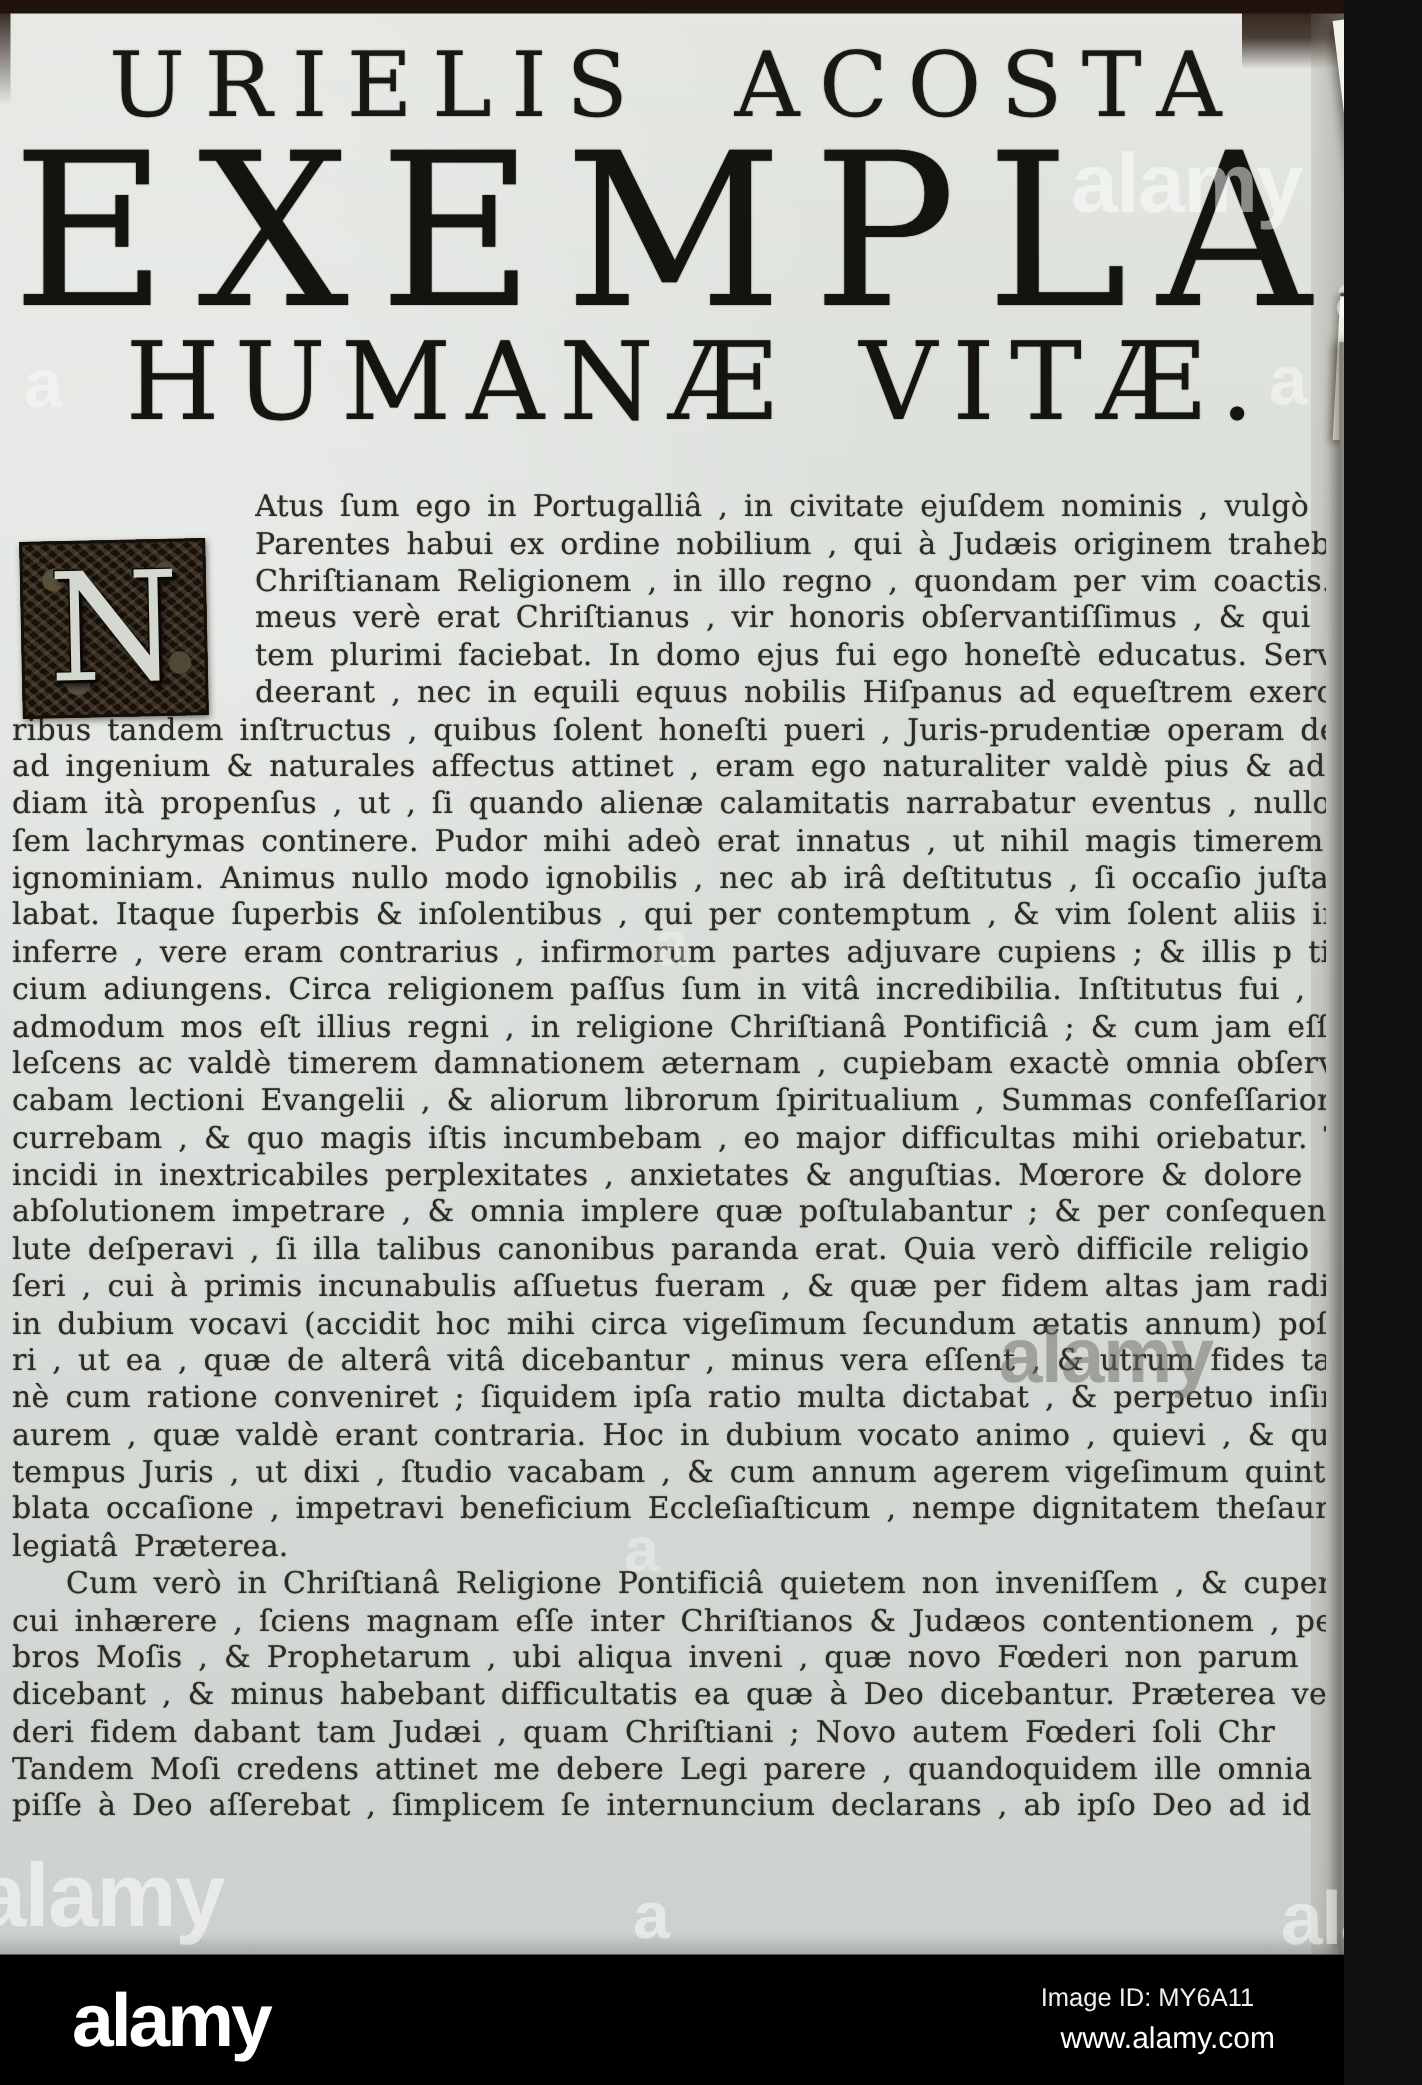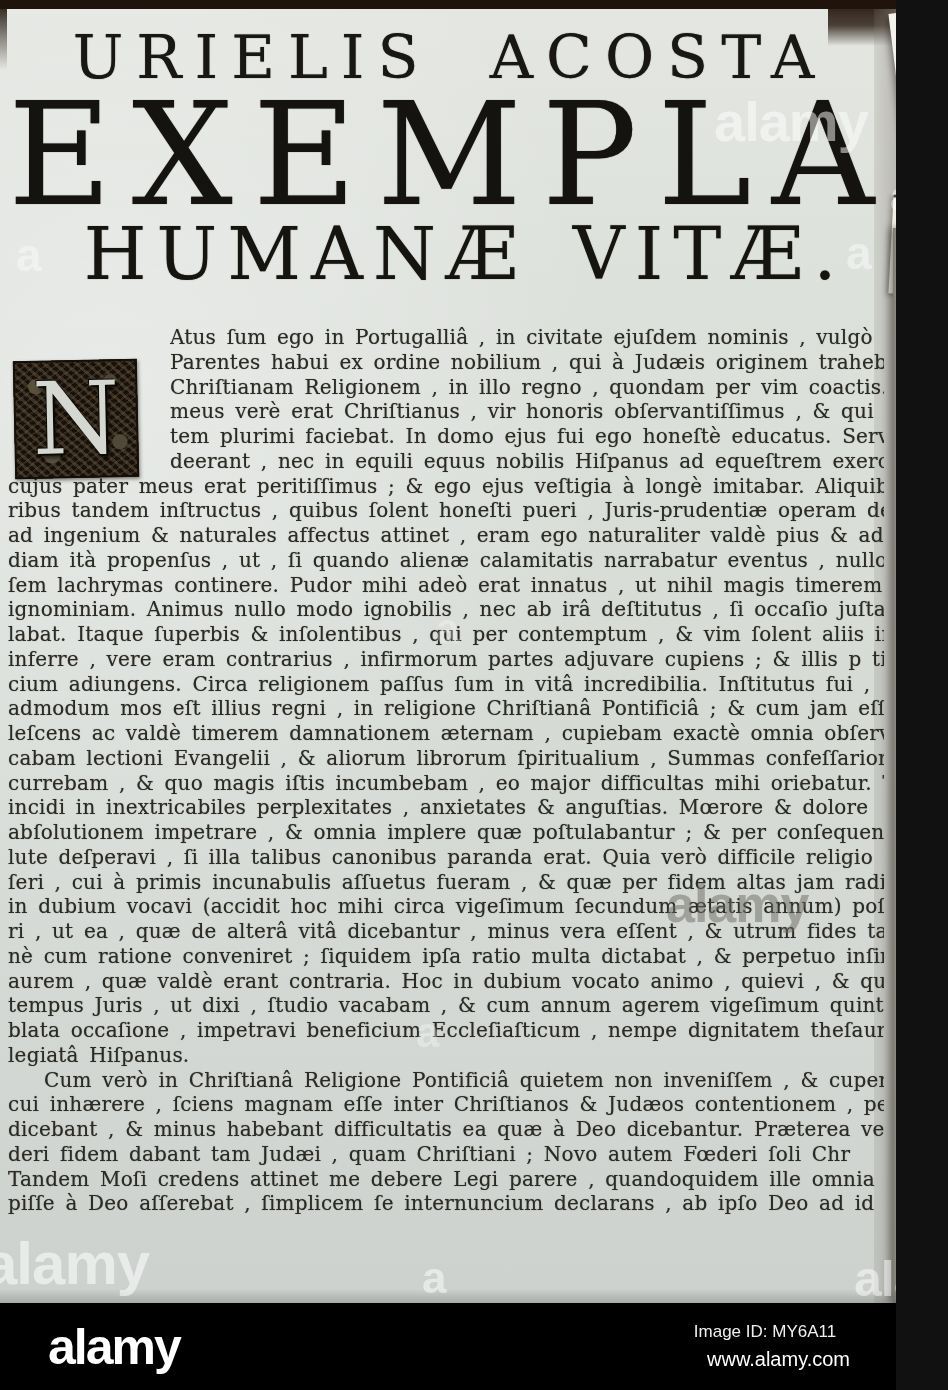--- a/index.html
+++ b/index.html
@@ -115,21 +115,20 @@
   <main class="bodytext">
     <div class="indent-lines">
         <div class="line">Atus ſum ego in Portugalliâ , in civitate ejuſdem nominis , vulgò P</div>
         <div class="line">Parentes habui ex ordine nobilium , qui à Judæis originem trahebant</div>
         <div class="line">Chriſtianam Religionem , in illo regno , quondam per vim coactis.</div>
         <div class="line">meus verè erat Chriſtianus , vir honoris obſervantiſſimus , &amp; qui ho</div>
         <div class="line">tem plurimi faciebat.   In domo ejus fui ego honeſtè educatus.   Serv</div>
         <div class="line">deerant , nec in equili equus nobilis Hiſpanus ad equeſtrem exercitatio</div>
       </div>
     <div class="full-lines">
-        <div class="line">cujus pater meus erat peritiſſimus ; &amp; ego ejus veſtigia à longè imitabar.   Aliquib</div>
         <div class="line">ribus tandem inſtructus , quibus ſolent honeſti pueri , Juris-prudentiæ operam dedi.</div>
         <div class="line">ad ingenium &amp; naturales affectus attinet , eram ego naturaliter valdè pius &amp; ad miſ</div>
         <div class="line">diam ità propenſus , ut , ſi quando alienæ calamitatis narrabatur eventus , nullo mod</div>
         <div class="line">ſem lachrymas continere.   Pudor mihi adeò erat innatus , ut nihil magis timerem ,</div>
         <div class="line">ignominiam.   Animus nullo modo ignobilis , nec ab irâ deſtitutus , ſi occaſio juſta</div>
         <div class="line">labat.   Itaque ſuperbis &amp; inſolentibus , qui per contemptum , &amp; vim ſolent aliis in</div>
         <div class="line">inferre , vere eram contrarius , infirmorum partes adjuvare cupiens ; &amp; illis p tius</div>
         <div class="line">cium adiungens.   Circa religionem paſſus ſum in vitâ incredibilia.   Inſtitutus fui ,</div>
         <div class="line">admodum mos eſt illius regni , in religione Chriſtianâ Pontificiâ ; &amp; cum jam eſſen</div>
         <div class="line">leſcens ac valdè timerem damnationem æternam , cupiebam exactè omnia obſervare.</div>
@@ -138,25 +137,26 @@
         <div class="line">incidi in inextricabiles perplexitates , anxietates &amp; anguſtias.   Mœrore &amp; dolore</div>
         <div class="line">abſolutionem impetrare , &amp; omnia implere quæ poſtulabantur ; &amp; per conſequens</div>
         <div class="line">lute deſperavi , ſi illa talibus canonibus paranda erat.   Quia verò difficile religio pot</div>
         <div class="line">ſeri , cui à primis incunabulis aſſuetus fueram , &amp; quæ per fidem altas jam radices e</div>
         <div class="line">in dubium vocavi (accidit hoc mihi circa vigeſimum ſecundum ætatis annum) poſſe</div>
         <div class="line">ri , ut ea , quæ de alterâ vitâ dicebantur , minus vera eſſent , &amp; utrum fides talibus d</div>
         <div class="line">nè cum ratione conveniret ; ſiquidem ipſa ratio multa dictabat , &amp; perpetuo inſinu</div>
         <div class="line">aurem , quæ valdè erant contraria.   Hoc in dubium vocato animo , quievi , &amp; quie</div>
         <div class="line">tempus Juris , ut dixi , ſtudio vacabam , &amp; cum annum agerem vigeſimum quintu</div>
         <div class="line">blata occaſione , impetravi beneficium Eccleſiaſticum , nempe dignitatem theſaurarii</div>
-        <div class="line">legiatâ Hiſpanus.</div>
+        <div class="line">legiatâ Præterea.</div>
       </div>
     <div class="p2-lines">
         <div class="line">Cum verò in Chriſtianâ Religione Pontificiâ quietem non inveniſſem , &amp; cupere</div>
         <div class="line">cui inhærere , ſciens magnam eſſe inter Chriſtianos &amp; Judæos contentionem , perle</div>
+        <div class="line">bros Moſis , &amp; Prophetarum , ubi aliqua inveni , quæ novo Fœderi non parum</div>
         <div class="line">dicebant , &amp; minus habebant difficultatis ea quæ à Deo dicebantur.   Præterea ve</div>
         <div class="line">deri fidem dabant tam Judæi , quam Chriſtiani ; Novo autem Fœderi ſoli Chr</div>
         <div class="line">Tandem Moſi credens attinet me debere Legi parere , quandoquidem ille omnia</div>
         <div class="line">piſſe à Deo aſſerebat , ſimplicem ſe internuncium declarans , ab ipſo Deo ad id m</div>
       </div>
   </main>
 
   <span class="wm wm-1">alamy</span>
   <span class="wm wm-2">a</span>
   <span class="wm wm-3">a</span>

